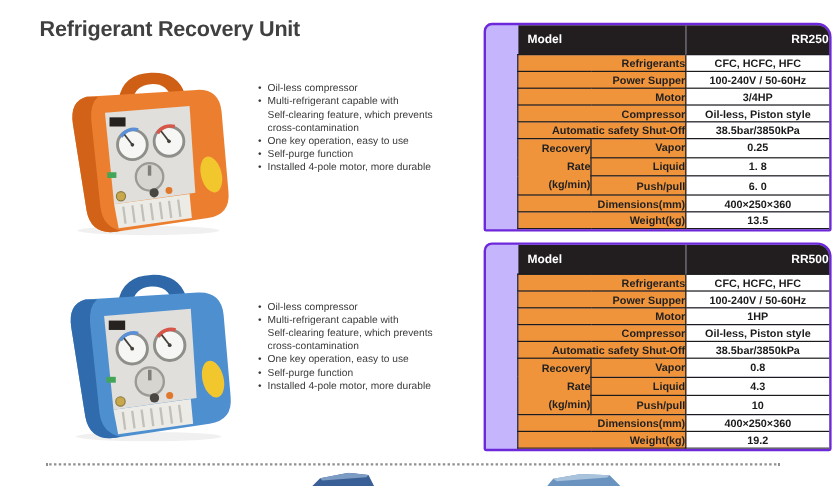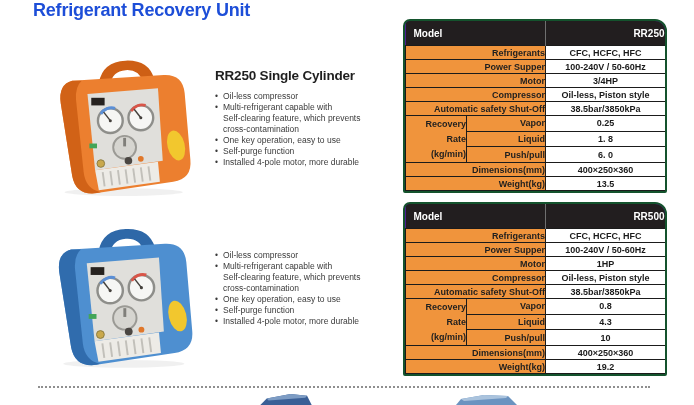--- a/index.html
+++ b/index.html
@@ -1,41 +1,41 @@
 <!DOCTYPE html>
 <html><head>
 <meta charset="utf-8">
 <style>
   html,body{margin:0;padding:0;}
   body{font-family:"Liberation Sans","DejaVu Sans",sans-serif;background:#ffffff;}
   .page{position:relative;width:694px;height:405px;background:#ffffff;overflow:hidden;}
 
   
-  .title{position:absolute;left:33px;top:0;margin:0;font-size:18px;font-weight:bold;
-         color:#1d4ed8;letter-spacing:-0.2px;}
+  .title{position:absolute;left:33px;top:14px;margin:0;font-size:18px;font-weight:bold;
+         color:#404040;letter-spacing:-0.2px;}
 
   
   .photo{position:absolute;}
   .photo-1{left:36px;top:50px;width:162px;height:148px;}
   .photo-2{left:34px;top:218px;width:166px;height:152px;}
   .photo svg{width:100%;height:100%;display:block;}
 
   
   .info{position:absolute;width:190px;}
   .info-1{left:215px;top:68px;}
   .info-2{left:215px;top:250px;}
   .info h2{margin:0 0 8px 0;font-size:13.5px;font-weight:bold;color:#1f1f1f;letter-spacing:-0.2px;}
   .features{margin:0;padding:0;list-style:none;}
   .feature{display:flex;font-size:8.5px;line-height:11px;color:#3a3a3a;}
   .feature .b{flex:0 0 8px;color:#3a3a3a;}
   .feature .ft{flex:1;white-space:pre-line;}
 
   
-  .spec-table{position:absolute;left:403px;width:260px;border:2px solid #14532d;
-              border-radius:7px 12px 2px 2px;overflow:hidden;background:#4c1d95;}
+  .spec-table{position:absolute;left:403px;width:260px;border:2px solid #6d28d9;
+              border-radius:7px 12px 2px 2px;overflow:hidden;background:#c4b5fd;padding-left:26px;}
   .spec-table-1{top:19px;}
   .spec-table-2{top:202px;}
   .spec-table table{width:100%;border-collapse:collapse;table-layout:fixed;
                     font-size:9px;font-weight:bold;}
   .spec-table col.c1{width:61px;}
   .spec-table col.c2{width:79px;}
   .spec-table col.c3{width:120px;}
   .spec-table th{background:#221e1f;color:#ffffff;height:22px;font-size:10px;}
   .spec-table th.model-label{text-align:left;padding-left:8px;}
   .spec-table th.model-value{text-align:right;border-left:1.5px solid #6f6f6f;}
@@ -95,21 +95,20 @@
       <g>
         <circle cx="68" cy="119" r="4" fill="#c9a84c" stroke="#8a7a40" stroke-width="1"></circle>
         <circle cx="97" cy="116" r="4" fill="#4a4642"></circle>
         <circle cx="110" cy="114" r="3" fill="#e0772a"></circle>
       </g>
       <ellipse cx="147" cy="100" rx="9" ry="16" transform="rotate(-14 147 100)" fill="#f2c72e"></ellipse>
     </svg>
   </div>
 
   <div class="info info-1">
-    <h2>RR250 Single Cylinder</h2>
     <ul class="features">
       <li class="feature">
           <span class="b">•</span>
           <span class="ft">Oil-less compressor</span>
         </li>
       <li class="feature">
           <span class="b">•</span>
           <span class="ft">Multi-refrigerant capable with
 Self-clearing feature, which prevents
 cross-contamination</span>

